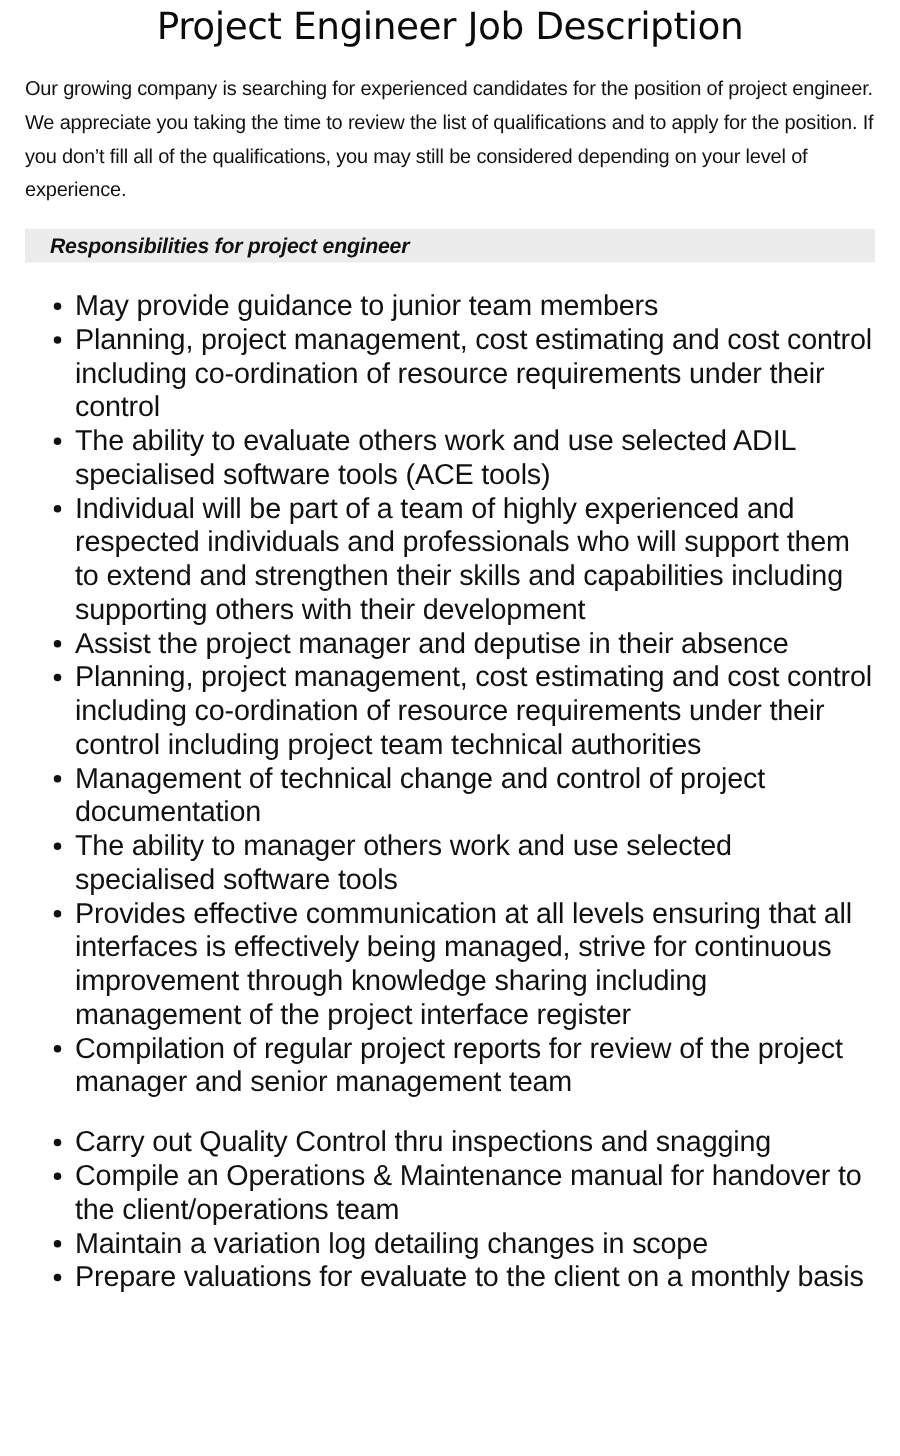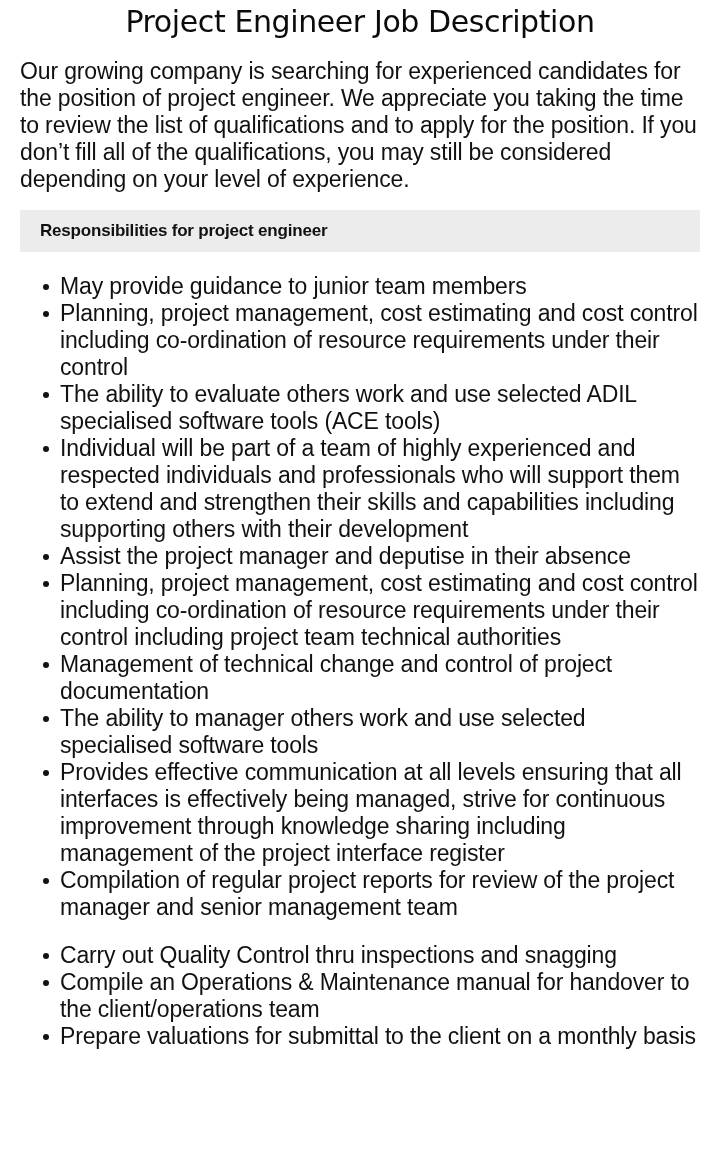--- a/index.html
+++ b/index.html
@@ -14,34 +14,35 @@
       font-weight: normal;
       font-size: 30px;
       text-align: center;
       line-height: 44px;
       padding-top: 0;
       letter-spacing: -0.4px;
       color: #0b0b0b;
     }
     .intro {
       margin-top: 14px;
-      font-size: 23px;
+      font-size: 16px;
       line-height: 27px;
       letter-spacing: -0.15px;
     }
     .section-header {
       margin-top: 17px;
       background: #ececec;
-      height: 42px;
+      height: 27px;
       padding: 0 20px;
       display: flex;
       align-items: center;
       font-size: 17px;
       font-weight: bold;
       letter-spacing: -0.2px;
+      font-style: italic;
     }
     ul.list {
       list-style: none;
       margin-top: 21px;
       padding-left: 40px;
     }
     ul.list li {
       position: relative;
       font-size: 23px;
       line-height: 27px;
@@ -75,15 +76,16 @@
     <li><span class="bullet"></span><span>Planning, project management, cost estimating and cost control including co-ordination of resource requirements under their control including project team technical authorities</span></li>
     <li><span class="bullet"></span><span>Management of technical change and control of project documentation</span></li>
     <li><span class="bullet"></span><span>The ability to manager others work and use selected specialised software tools</span></li>
     <li><span class="bullet"></span><span>Provides effective communication at all levels ensuring that all interfaces is effectively being managed, strive for continuous improvement through knowledge sharing including management of the project interface register</span></li>
     <li><span class="bullet"></span><span>Compilation of regular project reports for review of the project manager and senior management team</span></li>
   </ul>
 
   <ul class="list">
     <li><span class="bullet"></span><span>Carry out Quality Control thru inspections and snagging</span></li>
     <li><span class="bullet"></span><span>Compile an Operations &amp; Maintenance manual for handover to the client/operations team</span></li>
-    <li><span class="bullet"></span><span>Prepare valuations for submittal to the client on a monthly basis</span></li>
+    <li><span class="bullet"></span><span>Maintain a variation log detailing changes in scope</span></li>
+    <li><span class="bullet"></span><span>Prepare valuations for evaluate to the client on a monthly basis</span></li>
   </ul>
 </div>
 
 </body></html>

